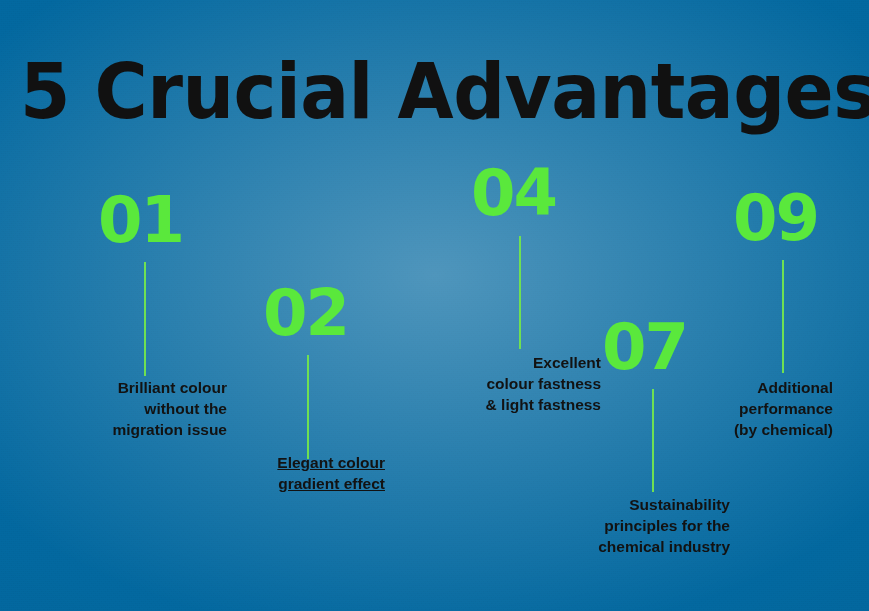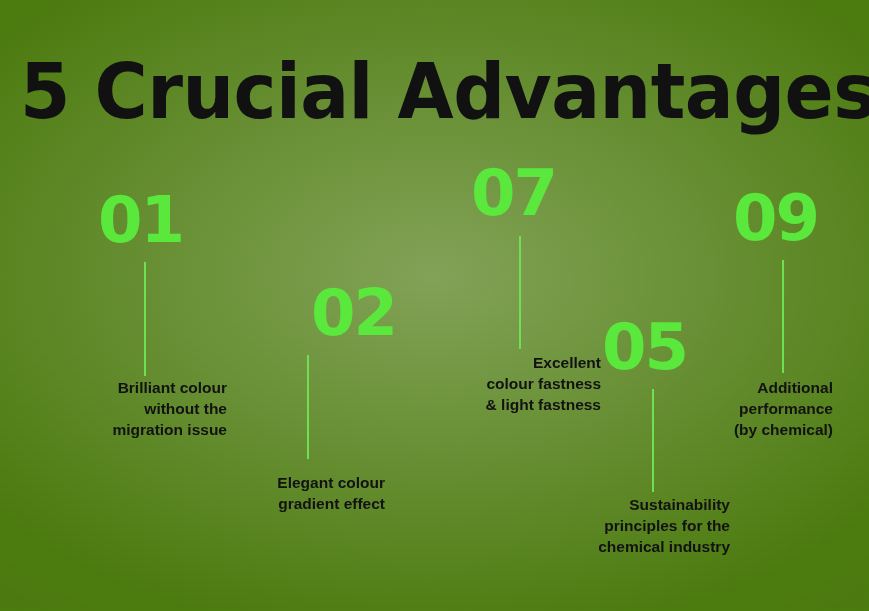--- a/index.html
+++ b/index.html
@@ -10,21 +10,21 @@
     width: 869px;
     height: 611px;
     overflow: hidden;
     font-family: "Liberation Sans", sans-serif;
   }
 
   #slide {
     position: relative;
     width: 869px;
     height: 611px;
-    background-color: #4d7c0f;
+    background-color: #0369a1;
     overflow: hidden;
   }
 
   
   #texture {
     position: absolute;
     inset: 0;
     pointer-events: none;
     opacity: 0.55;
     background-image:
@@ -90,23 +90,23 @@
     text-align: right;
     white-space: pre-line;
   }
 
   
   #item-01 .num       { left: 98px;  top: 188px; }
   #item-01 .connector { left: 144px; top: 262px; height: 114px; }
   #item-01 .caption   { left: 65px;  top: 377px; width: 162px; }
 
   
-  #item-02 .num       { left: 263px; top: 281px; margin-left: 48px; }
+  #item-02 .num       { left: 263px; top: 281px; }
   #item-02 .connector { left: 307px; top: 355px; height: 104px; }
-  #item-02 .caption   { left: 230px; top: 472px; width: 155px; }
+  #item-02 .caption   { left: 230px; top: 452px; width: 155px; text-decoration: underline; }
 
   
   #item-03 .num       { left: 471px; top: 161px; }
   #item-03 .connector { left: 519px; top: 236px; height: 113px; }
   #item-03 .caption   { left: 441px; top: 352px; width: 160px; }
 
   
   #item-04 .num       { left: 602px; top: 315px; }
   #item-04 .connector { left: 652px; top: 389px; height: 103px; }
   #item-04 .caption   { left: 588px; top: 494px; width: 142px; }
@@ -135,29 +135,29 @@
   </div>
 
   <div class="item" id="item-02">
     <div class="num">02</div>
     <div class="connector"></div>
     <div class="caption">Elegant colour
 gradient effect</div>
   </div>
 
   <div class="item" id="item-03">
-    <div class="num">07</div>
+    <div class="num">04</div>
     <div class="connector"></div>
     <div class="caption">Excellent
 colour fastness
 &amp; light fastness</div>
   </div>
 
   <div class="item" id="item-04">
-    <div class="num">05</div>
+    <div class="num">07</div>
     <div class="connector"></div>
     <div class="caption">Sustainability
 principles for the
 chemical industry</div>
   </div>
 
   <div class="item" id="item-05">
     <div class="num">09</div>
     <div class="connector"></div>
     <div class="caption">Additional

